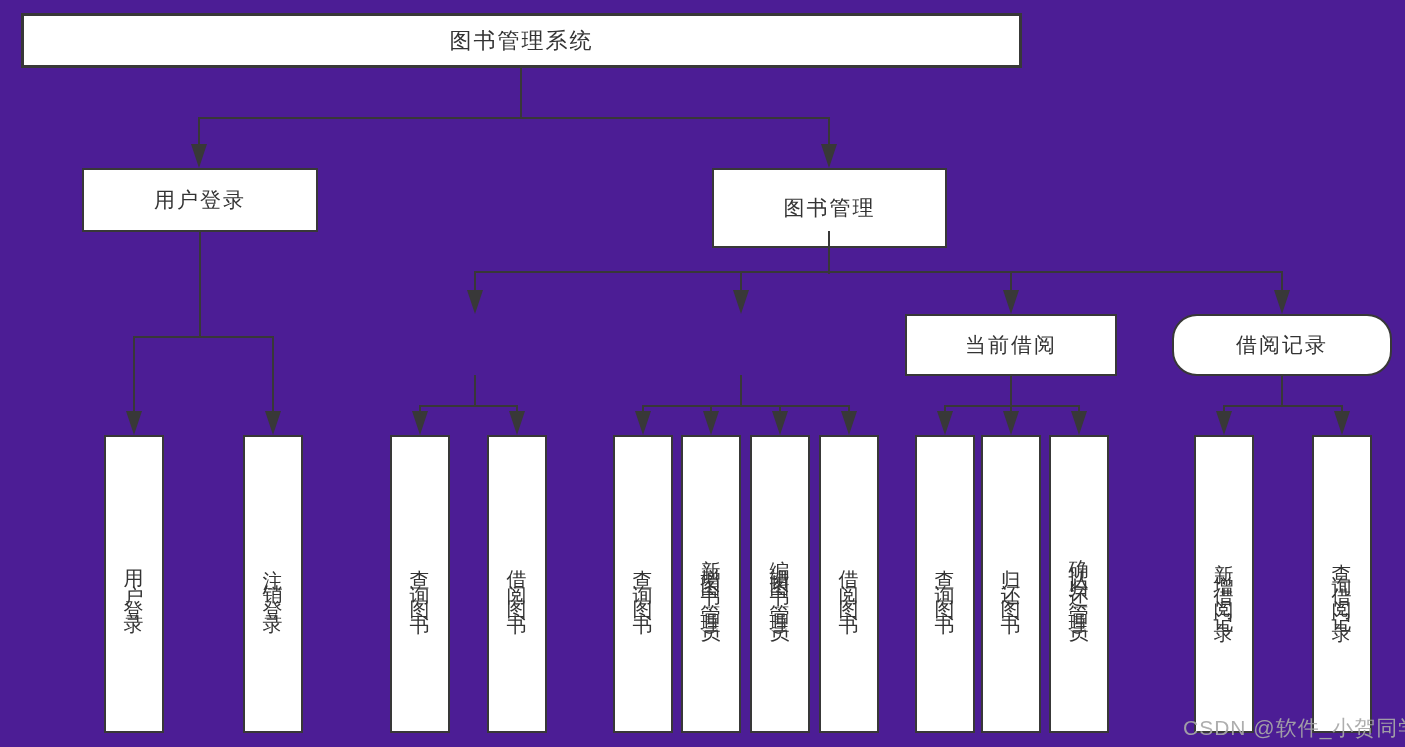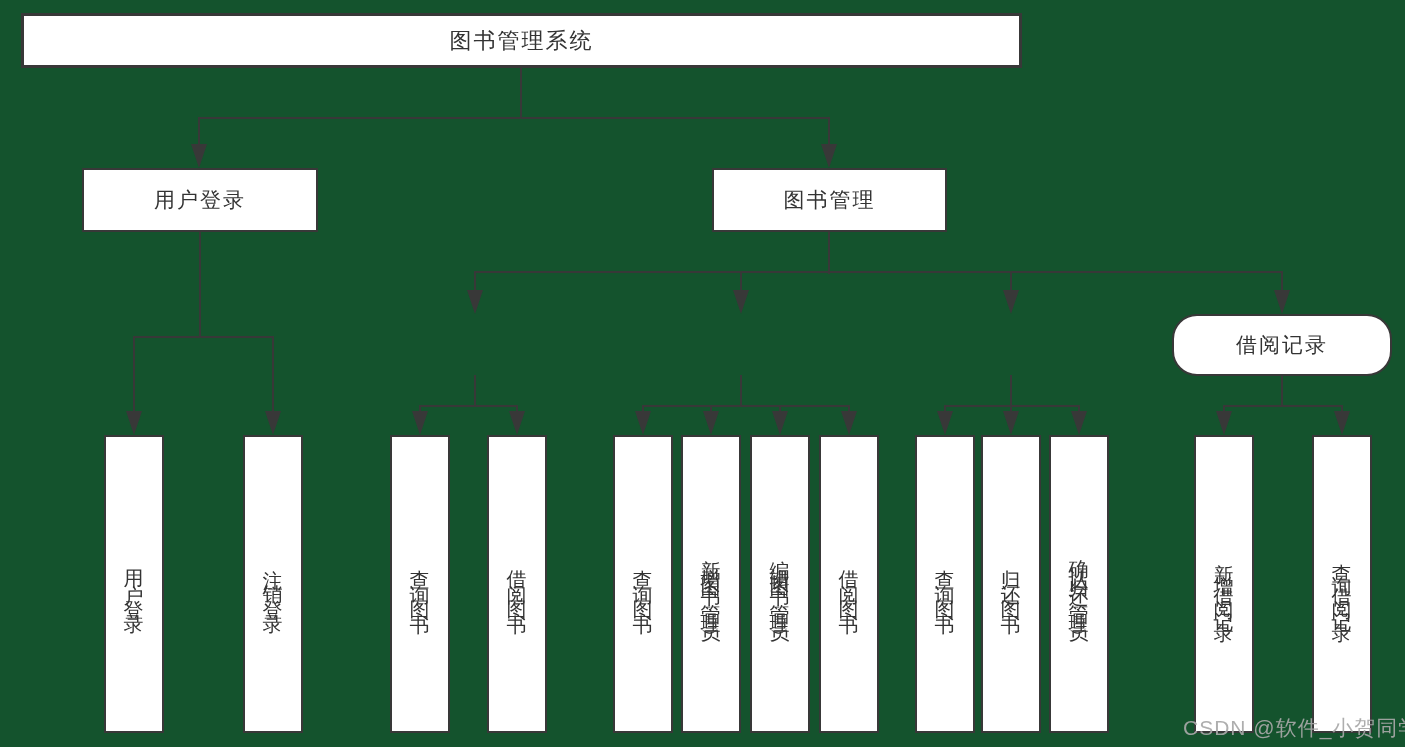--- a/index.html
+++ b/index.html
@@ -1,17 +1,17 @@
 <!DOCTYPE html>
 <html><head>
 <meta charset="utf-8">
 <style>
   html,body { margin:0; padding:0; background:#ffffff; }
   .board {
-    position:relative; width:1405px; height:747px; background:#14532d;
+    position:relative; width:1405px; height:747px; background:#4c1d95;
     font-family:"Liberation Sans","DejaVu Sans",sans-serif; overflow:hidden;
   }
   .node {
     position:absolute; box-sizing:border-box; background:#ffffff;
     border:2.5px solid #383838; display:flex; align-items:center; justify-content:center;
     color:#333333;
   }
   .node.root { border-width:3px; }
   .hlabel { font-size:21px; letter-spacing:2px; white-space:nowrap; }
   .root .hlabel { font-size:22px; }
@@ -47,21 +47,21 @@
   <div class="vline" style="left:519.75px;top:68px;height:51px;"></div>
   <div class="hline" style="left:197.75px;top:116.5px;width:632.5px;"></div>
   <div class="vline" style="left:197.75px;top:117px;height:29px;"></div>
   <div class="vline" style="left:827.75px;top:117px;height:29px;"></div>
   <div class="arrow" style="left:191px;top:144px;"></div>
   <div class="arrow" style="left:821px;top:144px;"></div>
 
   <div class="node" style="left:82px;top:168px;width:236px;height:64px;">
     <span class="hlabel">用户登录</span>
   </div>
-  <div class="node" style="left:712px;top:168px;width:235px;height:64px;">
+  <div class="node" style="left:712px;top:168px;width:235px;height:80px;">
     <span class="hlabel">图书管理</span>
   </div>
 
   <div class="vline" style="left:198.75px;top:231px;height:107px;"></div>
   <div class="hline" style="left:132.75px;top:335.5px;width:141.5px;"></div>
   <div class="vline" style="left:132.75px;top:336px;height:77px;"></div>
   <div class="vline" style="left:271.75px;top:336px;height:77px;"></div>
   <div class="arrow" style="left:126px;top:411px;"></div>
   <div class="arrow" style="left:265px;top:411px;"></div>
 
@@ -69,20 +69,23 @@
   <div class="hline" style="left:473.75px;top:270.5px;width:809.5px;"></div>
   <div class="vline" style="left:473.75px;top:271px;height:21px;"></div>
   <div class="vline" style="left:739.75px;top:271px;height:21px;"></div>
   <div class="vline" style="left:1009.75px;top:271px;height:21px;"></div>
   <div class="vline" style="left:1280.75px;top:271px;height:21px;"></div>
   <div class="arrow" style="left:467px;top:290px;"></div>
   <div class="arrow" style="left:733px;top:290px;"></div>
   <div class="arrow" style="left:1003px;top:290px;"></div>
   <div class="arrow" style="left:1274px;top:290px;"></div>
 
+  <div class="node" style="left:905px;top:314px;width:212px;height:62px;">
+    <span class="hlabel">当前借阅</span>
+  </div>
   <div class="node" style="left:1172px;top:314px;width:220px;height:62px;border-radius:25px;">
     <span class="hlabel">借阅记录</span>
   </div>
 
   <div class="vline" style="left:473.75px;top:375px;height:31px;"></div>
   <div class="hline" style="left:418.75px;top:404.5px;width:99.5px;"></div>
   <div class="vline" style="left:418.75px;top:406px;height:6px;"></div>
   <div class="vline" style="left:515.75px;top:406px;height:6px;"></div>
   <div class="arrow" style="left:412px;top:411px;"></div>
   <div class="arrow" style="left:509px;top:411px;"></div>

